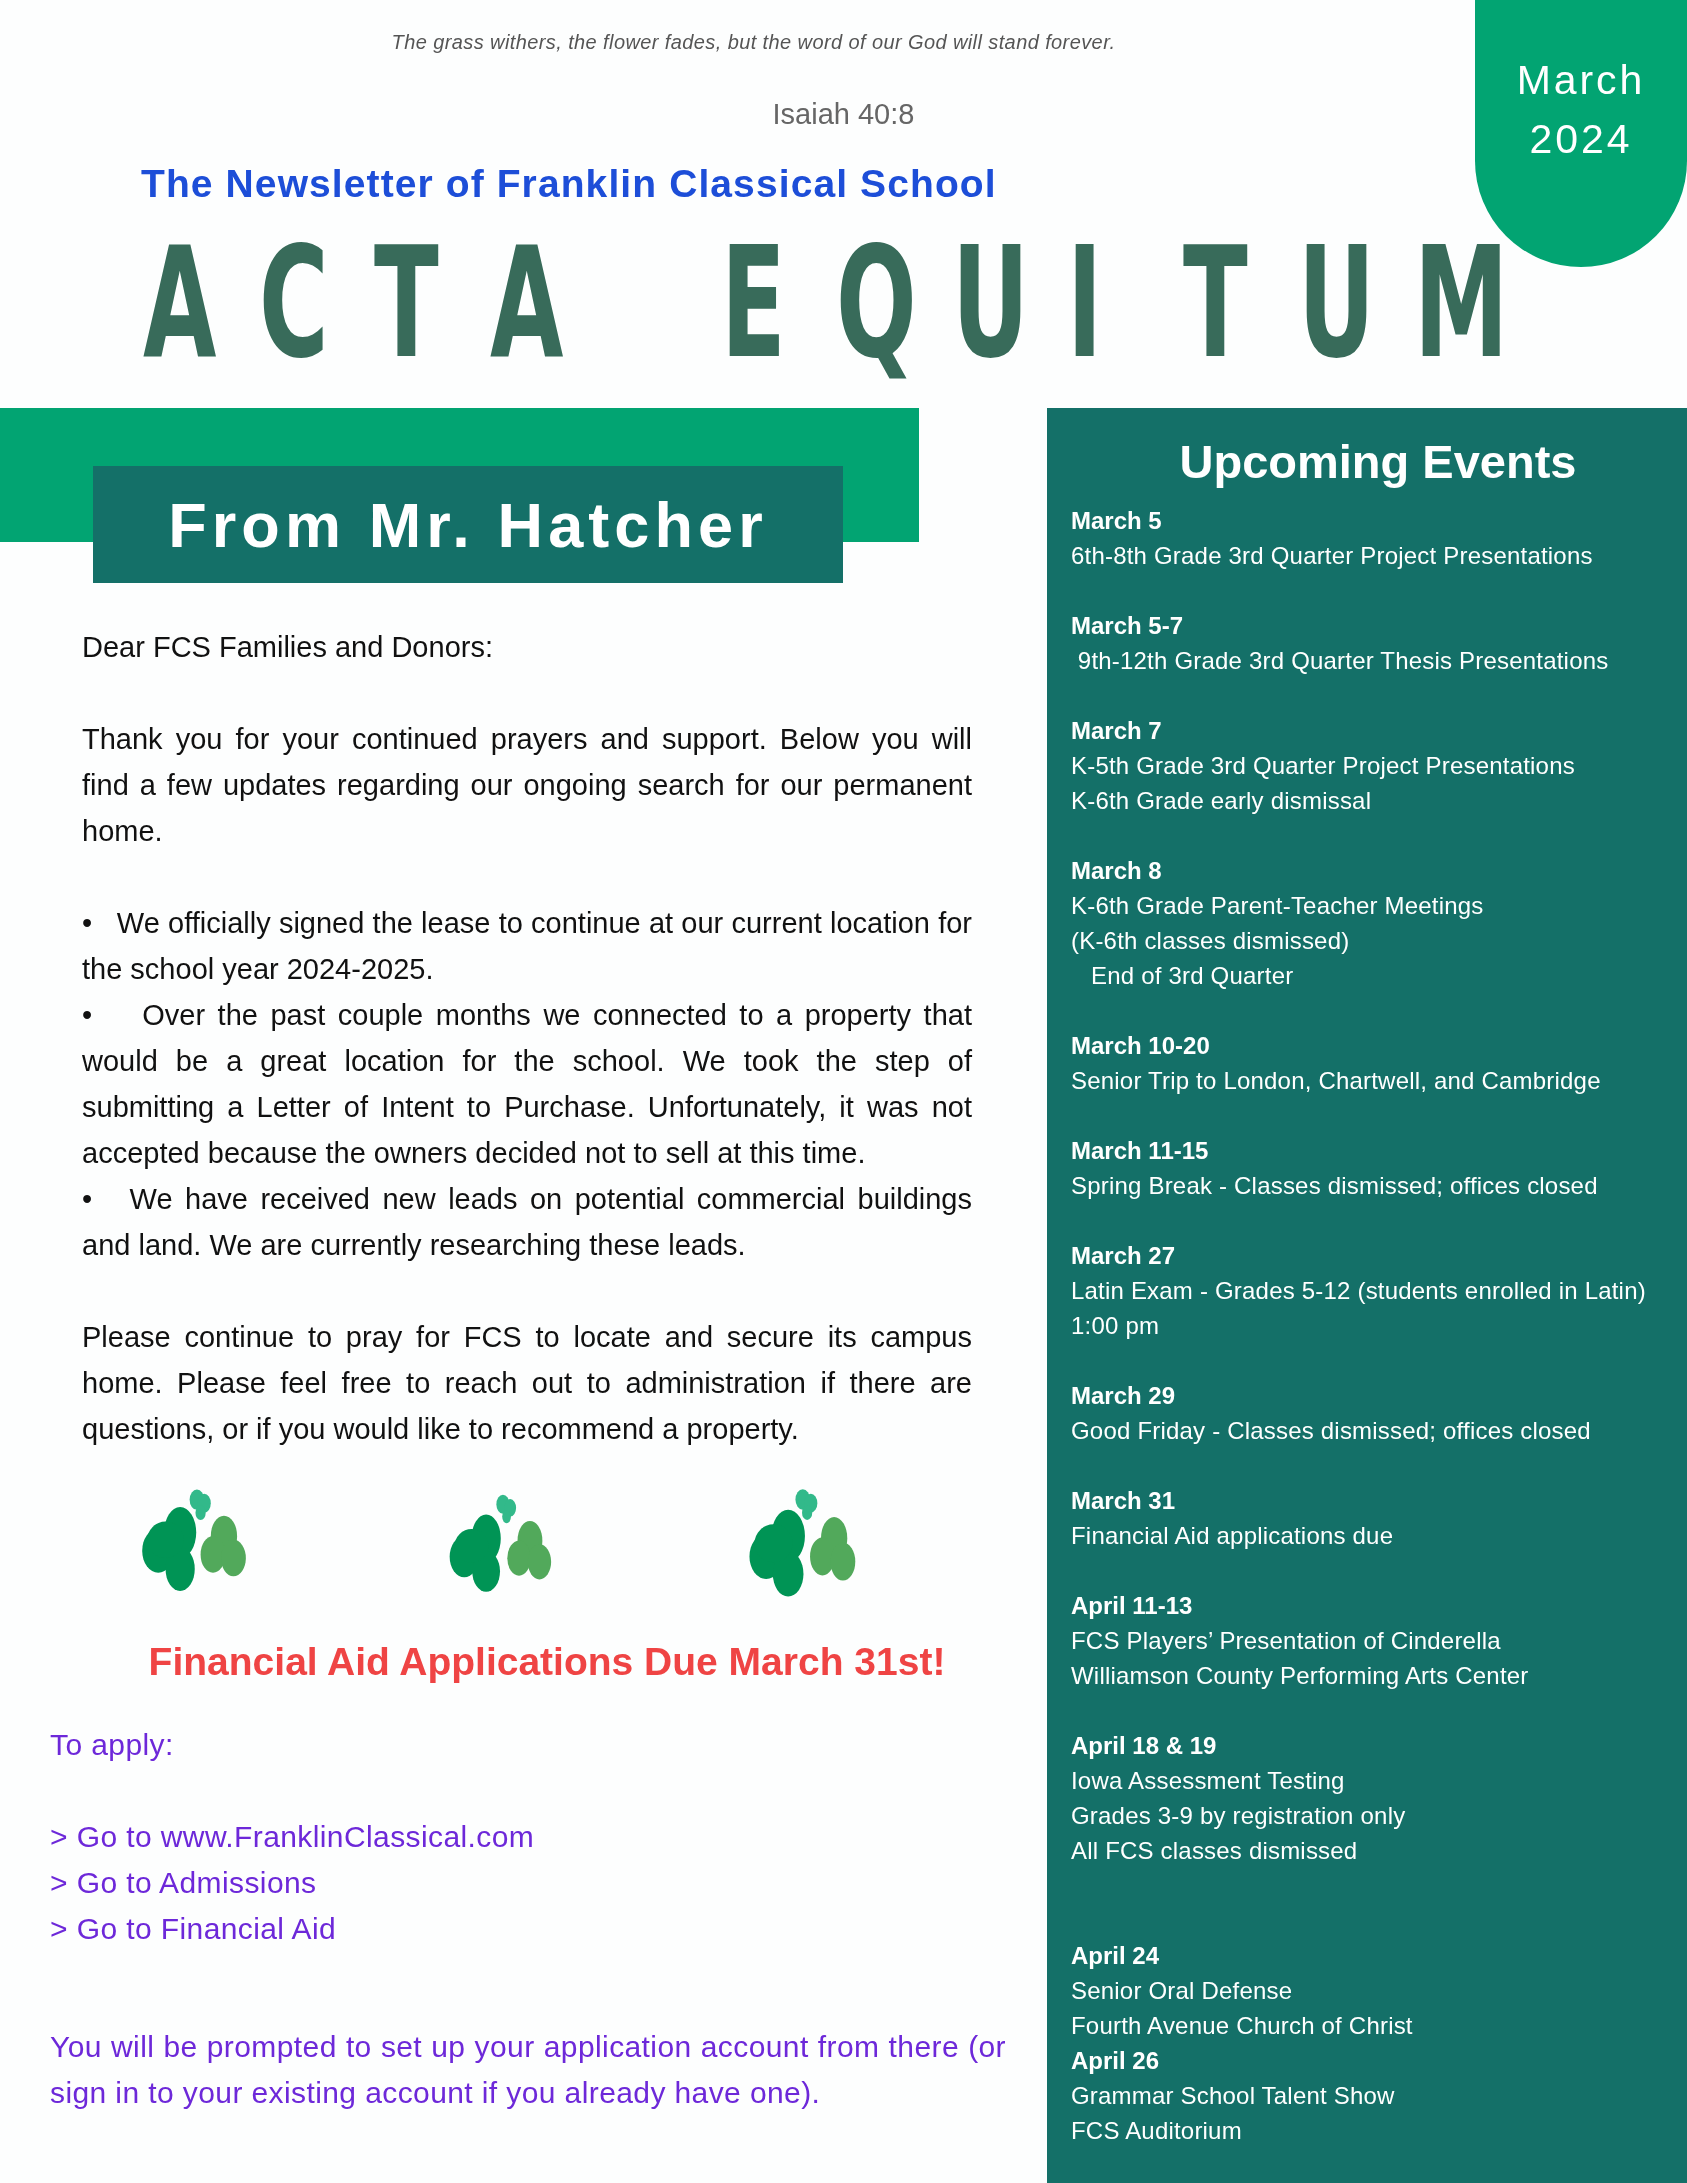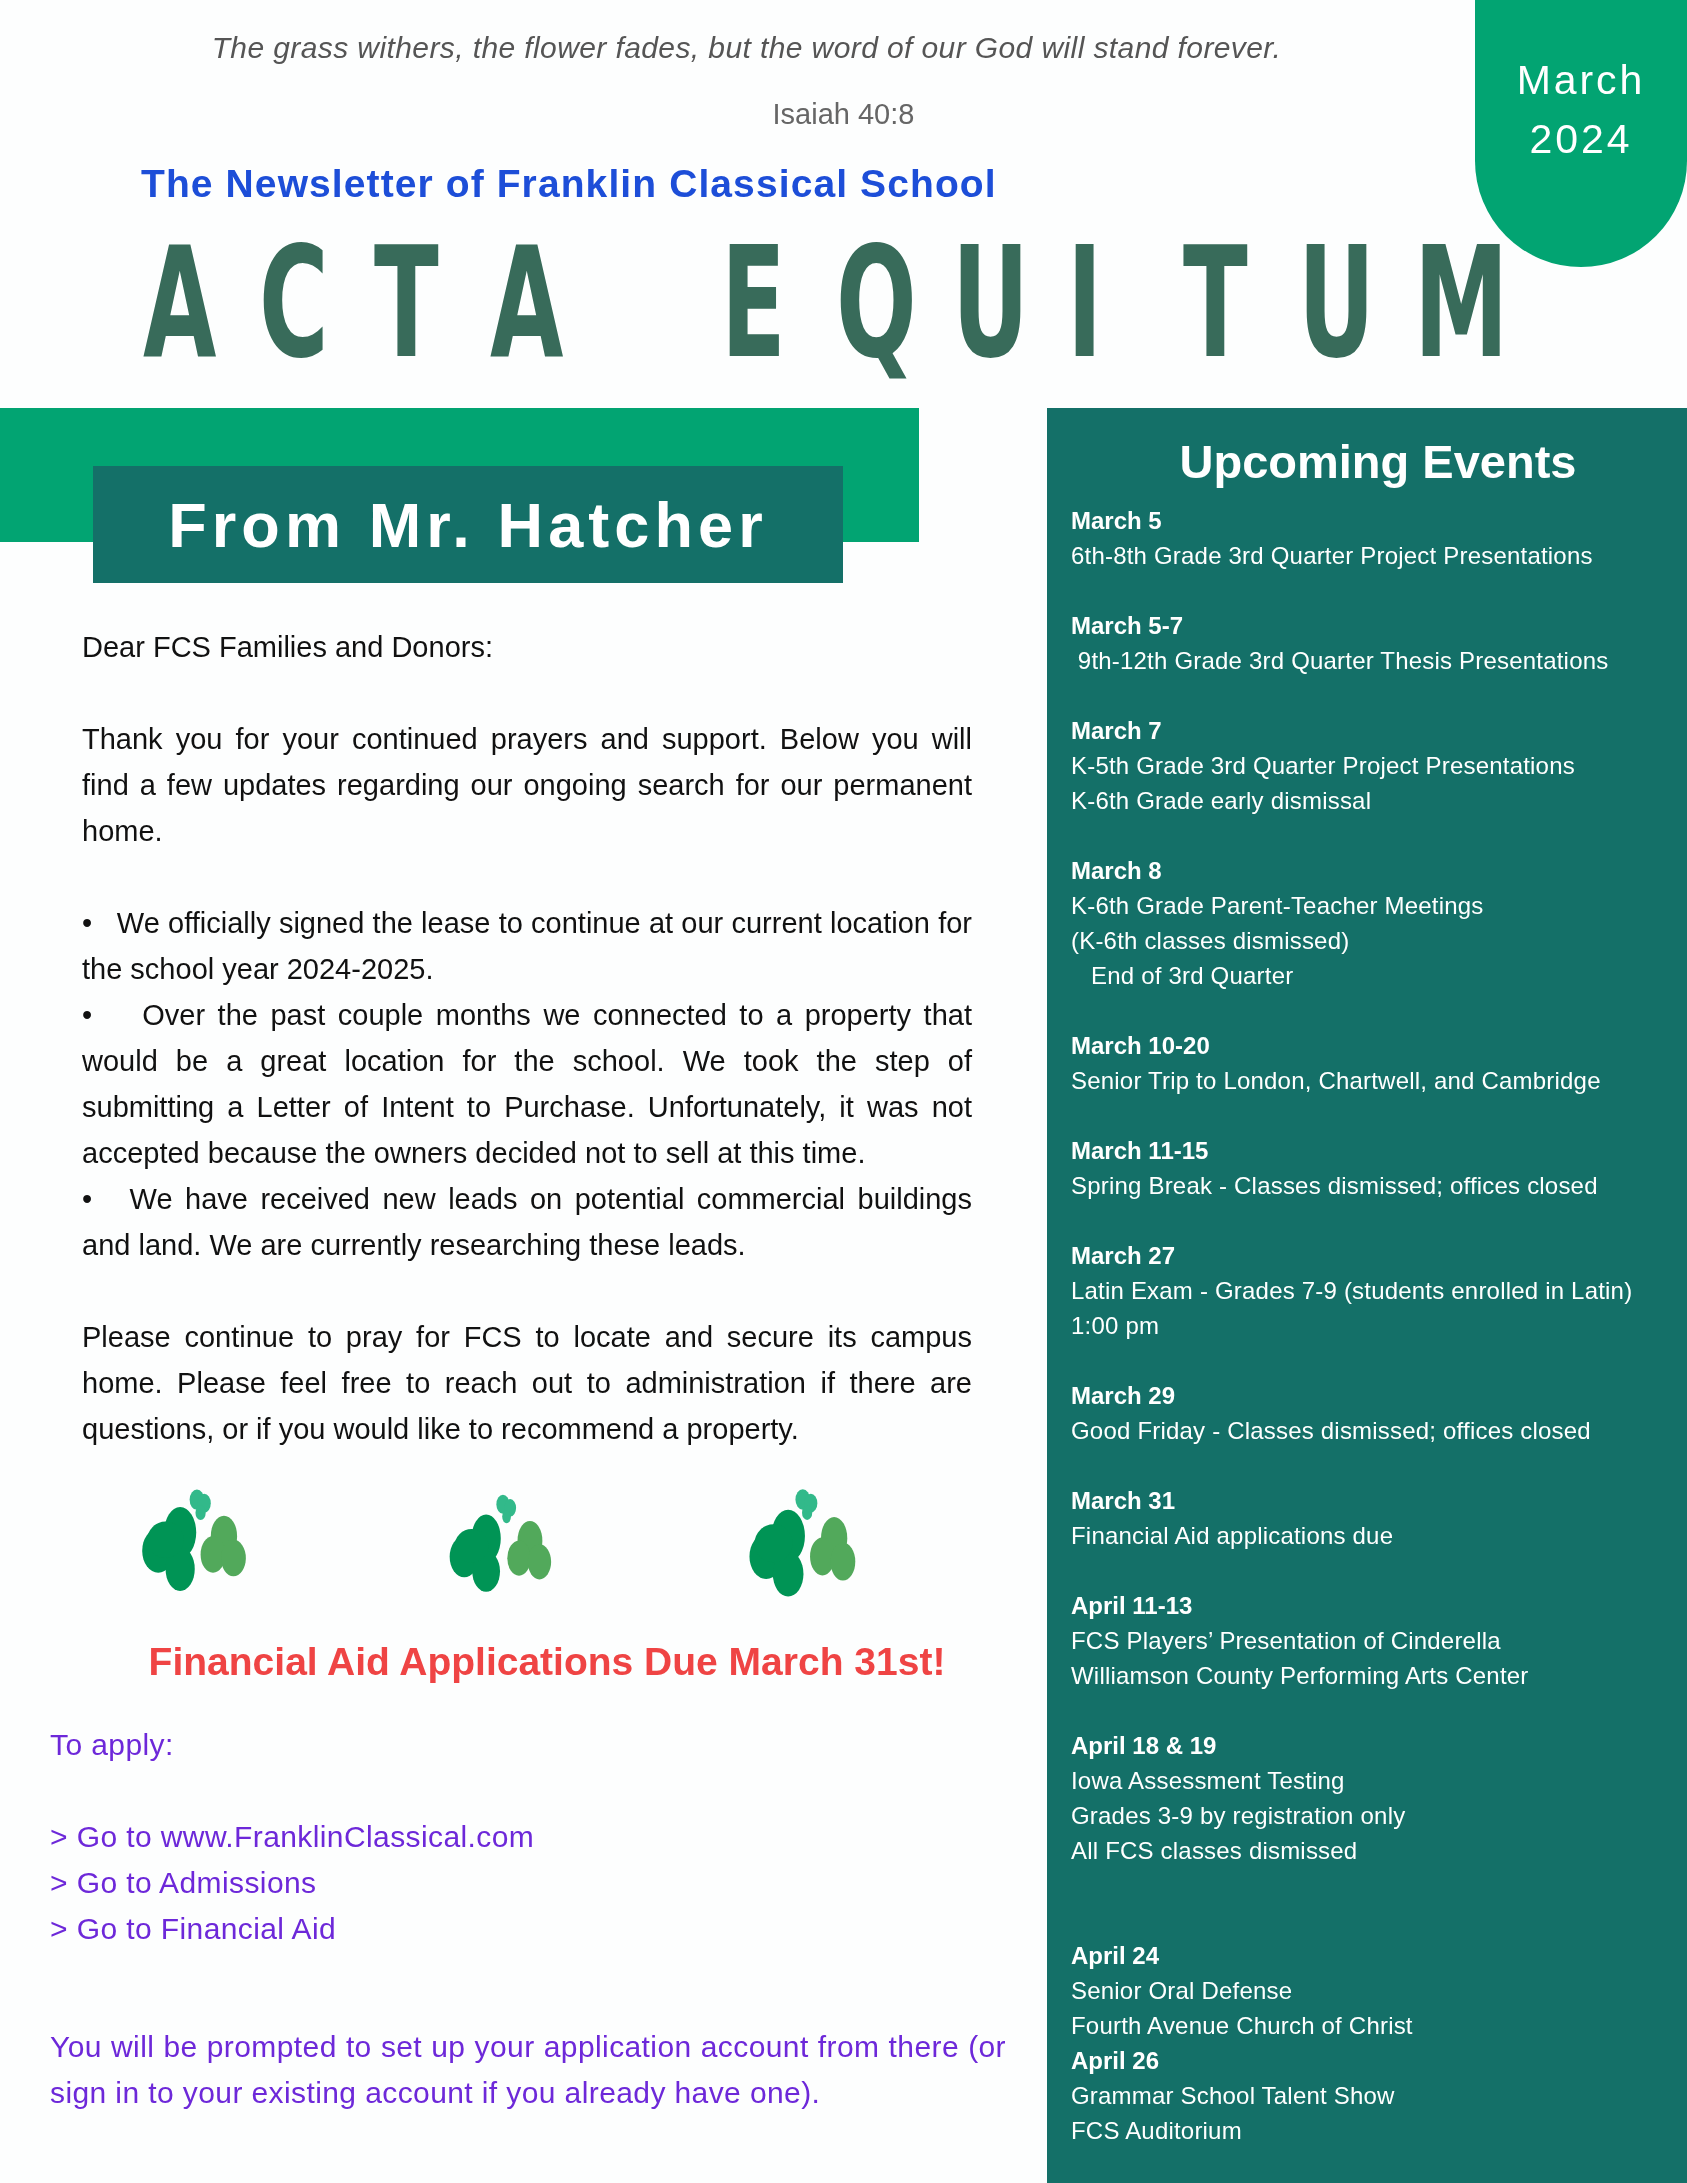--- a/index.html
+++ b/index.html
@@ -2,22 +2,22 @@
 <html style="font-size:11.7px"><head>
 <meta charset="utf-8">
 <style>
   html, body { margin: 0; padding: 0; }
   body {
     width: 1687px; height: 2183px; position: relative; overflow: hidden;
     background: #fdfefe; font-family: "Liberation Sans", sans-serif; color: #111;
   }
   .abs { position: absolute; }
   .quote {
-    left: 0; width: 1493px; top: 31px; text-align: center;
-    font-size: 30px; font-style: italic; color: #555; letter-spacing: 0.4px;
+    left: 7px; width: 1493px; top: 31px; text-align: center;
+    font-size: 20px; font-style: italic; color: #555; letter-spacing: 0.4px;
     padding-left: 0;
   }
   .verse { left: 0; width: 1687px; top: 98px; text-align: center; font-size: 29px; color: #666; }
   .date-badge {
     left: 1475px; top: -7.3px; width: 212px; height: 274px; background: #02a472;
     border-radius: 0 0 106px 106px; color: #fff; text-align: center;
   }
   .date-badge .m { position: absolute; top: 64px; width: 100%; font-size: 41px; letter-spacing: 2.9px; }
   .date-badge .y { position: absolute; top: 123px; width: 100%; font-size: 41px; letter-spacing: 2.9px; }
   .subtitle {
@@ -205,21 +205,21 @@
       <div class="ev">
         <div class="d">March 10-20</div>
         <div class="l" style="white-space: pre;">Senior Trip to London, Chartwell, and Cambridge</div>
       </div>
       <div class="ev">
         <div class="d">March 11-15</div>
         <div class="l" style="white-space: pre;">Spring Break - Classes dismissed; offices closed</div>
       </div>
       <div class="ev">
         <div class="d">March 27</div>
-        <div class="l" style="white-space: pre;">Latin Exam - Grades 7-9 (students enrolled in Latin)</div>
+        <div class="l" style="white-space: pre;">Latin Exam - Grades 5-12 (students enrolled in Latin)</div>
         <div class="l" style="white-space: pre;">1:00 pm</div>
       </div>
       <div class="ev">
         <div class="d">March 29</div>
         <div class="l" style="white-space: pre;">Good Friday - Classes dismissed; offices closed</div>
       </div>
       <div class="ev">
         <div class="d">March 31</div>
         <div class="l" style="white-space: pre;">Financial Aid applications due</div>
       </div>

